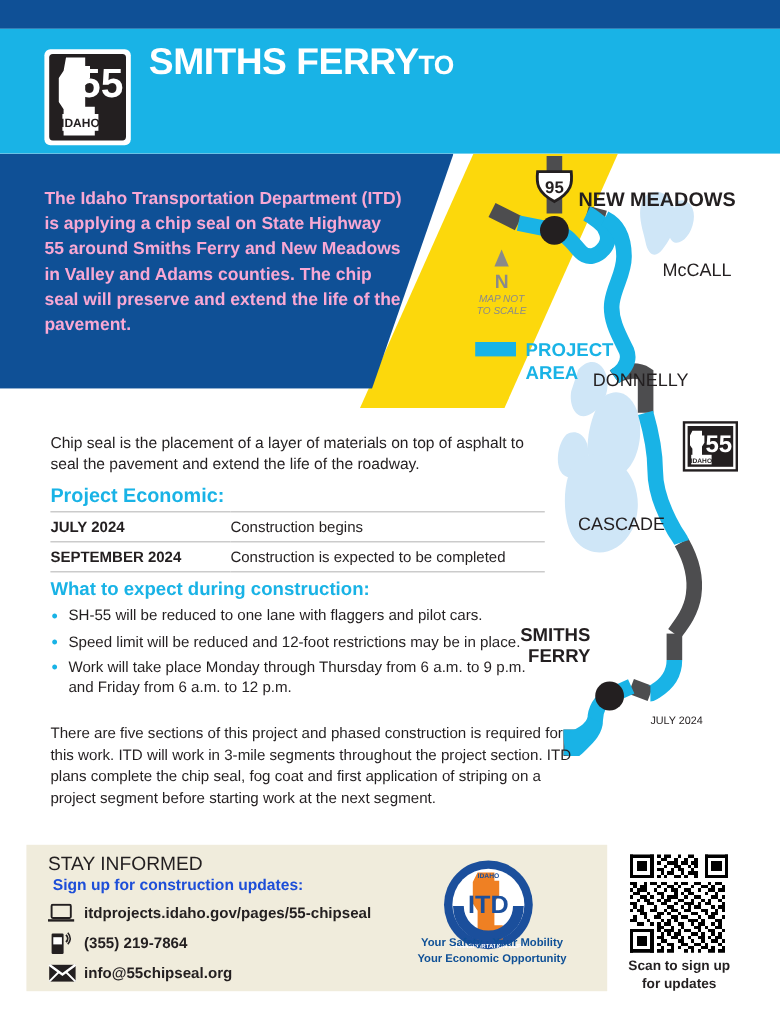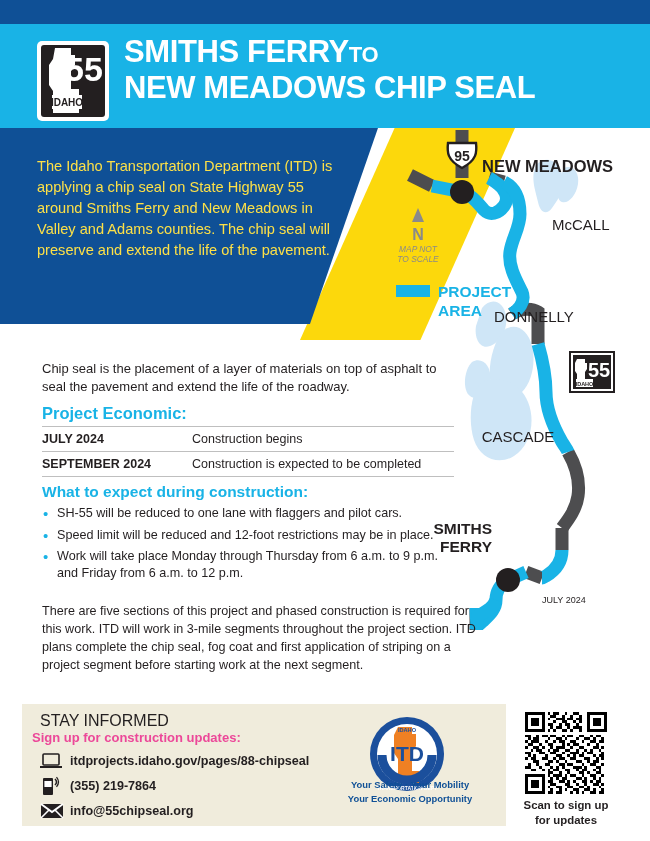--- a/index.html
+++ b/index.html
@@ -37,21 +37,21 @@
     background: #fcd80c;
     clip-path: polygon(44% 0, 100% 0, 56% 100%, 0 100%);
   }
   .blue-panel {
     position: absolute; left: 0; top: 128px; width: 378px; height: 196px;
     background: #0f5096;
     clip-path: polygon(0 0, 100% 0, 82% 100%, 0 100%);
   }
   .blue-panel p {
     position: absolute; left: 37px; top: 28px; width: 300px;
-    color: #fde047; font-weight: normal; font-size: 14.6px; line-height: 1.44;
+    color: #f9a8d4; font-weight: bold; font-size: 14.6px; line-height: 1.44;
   }
 
   
   .map { position: absolute; left: 386px; top: 130px; width: 264px; height: 500px; }
   .map svg { display: block; }
 
   
   .lead {
     position: absolute; left: 42px; top: 360px; width: 410px;
     font-size: 13px; line-height: 1.42; color: #231f20;
@@ -87,21 +87,21 @@
     position: absolute; left: 42px; top: 602px; width: 438px;
     font-size: 12.6px; line-height: 1.44; color: #231f20;
   }
 
   
   .foot-box {
     position: absolute; left: 22px; top: 704px; width: 484px; height: 122px;
     background: #f0ecdc;
   }
   .si-title { position: absolute; left: 40px; top: 712px; font-weight: normal; font-size: 16px; color: #231f20; }
-  .si-sub   { position: absolute; left: 32px; top: 730px; font-weight: bold; font-size: 13px; color: #ec4899; }
+  .si-sub   { position: absolute; left: 44px; top: 730px; font-weight: bold; font-size: 13px; color: #1d4ed8; }
   .contact  { position: absolute; left: 40px; top: 748px; width: 330px; }
   .crow { display: flex; align-items: center; height: 25px; }
   .cicon { width: 30px; display: flex; align-items: center; justify-content: flex-start; }
   .ctext { font-size: 12.6px; font-weight: bold; color: #231f20; }
 
   .itd-logo { position: absolute; left: 368px; top: 715px; width: 78px; height: 78px; }
   .itd-tag {
     position: absolute; left: 345px; top: 778px; width: 130px; text-align: center;
     color: #0f5096; font-weight: bold; font-size: 9.4px; line-height: 1.45;
   }
@@ -125,21 +125,20 @@
         <path d="M14 3 L30 3 L30 10 L34 10 L34 20 L30 26 L30 44 L38 44 L38 68 L12 68 L12 46 L8 40 L8 20 L12 14 Z" fill="#ffffff"></path>
         <text x="43" y="36" font-family="Liberation Sans, sans-serif" font-size="34" font-weight="bold" fill="#ffffff" text-anchor="middle">55</text>
         <rect x="11" y="50" width="30" height="14" fill="#ffffff"></rect>
         <text x="26" y="61" font-family="Liberation Sans, sans-serif" font-size="10" font-weight="bold" fill="#231f20" text-anchor="middle">IDAHO</text>
       </svg>
     </div>
   </div>
 
   <h1 class="hdr-title">
     <span>SMITHS FERRY</span><span class="to">TO</span>
-    <span class="hdr-l2">NEW MEADOWS CHIP SEAL</span>
   </h1>
 
   <div class="yellow-slab"></div>
   <div class="blue-panel">
     <p>The Idaho Transportation Department (ITD) is applying a chip seal on State Highway 55 around Smiths Ferry and New Meadows in Valley and Adams counties. The chip seal will preserve and extend the life of the pavement.</p>
   </div>
 
   <div class="map">
     <svg width="264" height="500" viewBox="0 0 264 500">
 
@@ -237,21 +236,21 @@
   <div class="si-sub">Sign up for construction updates:</div>
 
   <div class="contact">
     <div class="crow">
       <span class="cicon">
         <svg width="22" height="16" viewBox="0 0 22 16">
           <rect x="3" y="1" width="16" height="11" rx="1" fill="none" stroke="#231f20" stroke-width="1.6"></rect>
           <rect x="0" y="13" width="22" height="2" fill="#231f20"></rect>
         </svg>
       </span>
-      <span class="ctext">itdprojects.idaho.gov/pages/88-chipseal</span>
+      <span class="ctext">itdprojects.idaho.gov/pages/55-chipseal</span>
     </div>
     <div class="crow">
       <span class="cicon">
         <svg width="22" height="20" viewBox="0 0 22 20">
           <rect x="3" y="2" width="10" height="17" rx="1" fill="#231f20"></rect>
           <rect x="4.4" y="5" width="7.2" height="6" fill="#ffffff"></rect>
           <path d="M15 3 Q18 6 15 9" fill="none" stroke="#231f20" stroke-width="1.5"></path>
           <path d="M16.5 1.2 Q20.5 6 16.5 10.8" fill="none" stroke="#231f20" stroke-width="1.3"></path>
         </svg>
       </span>

